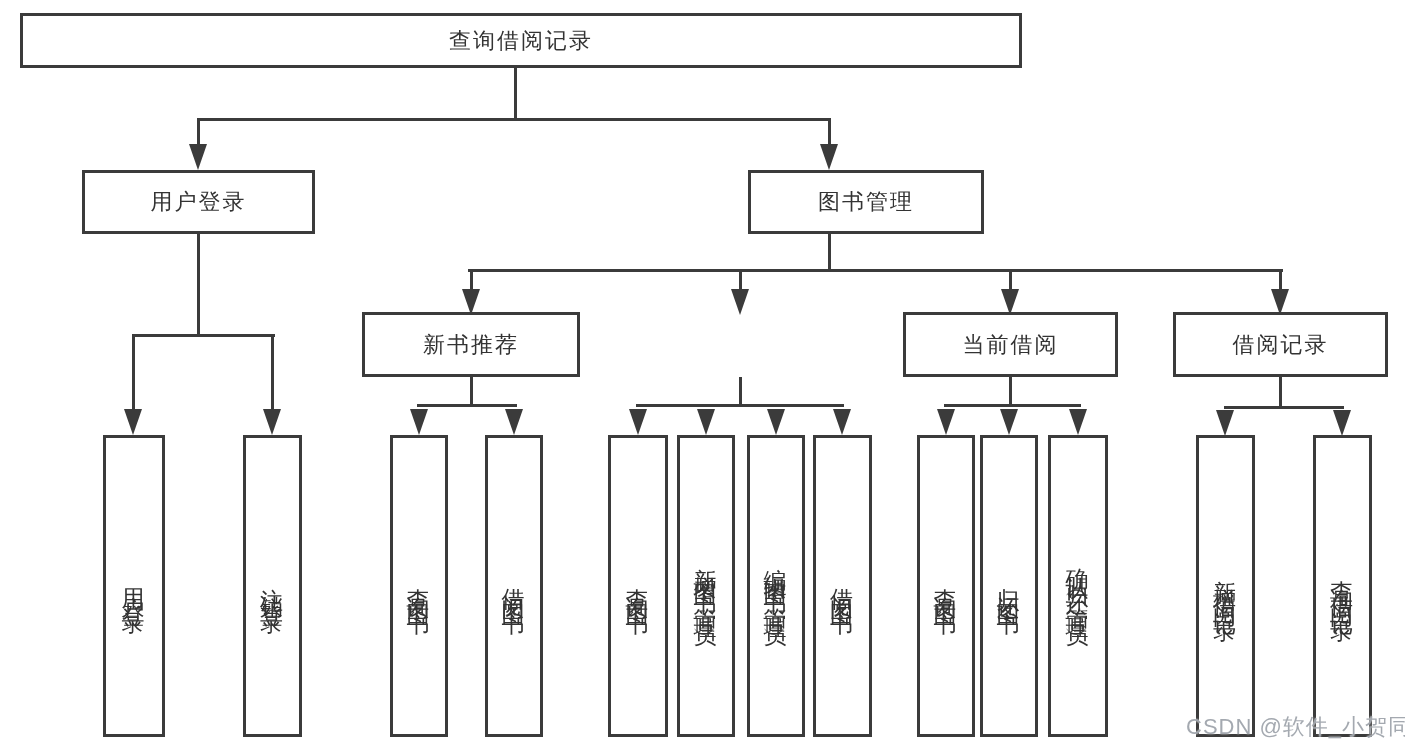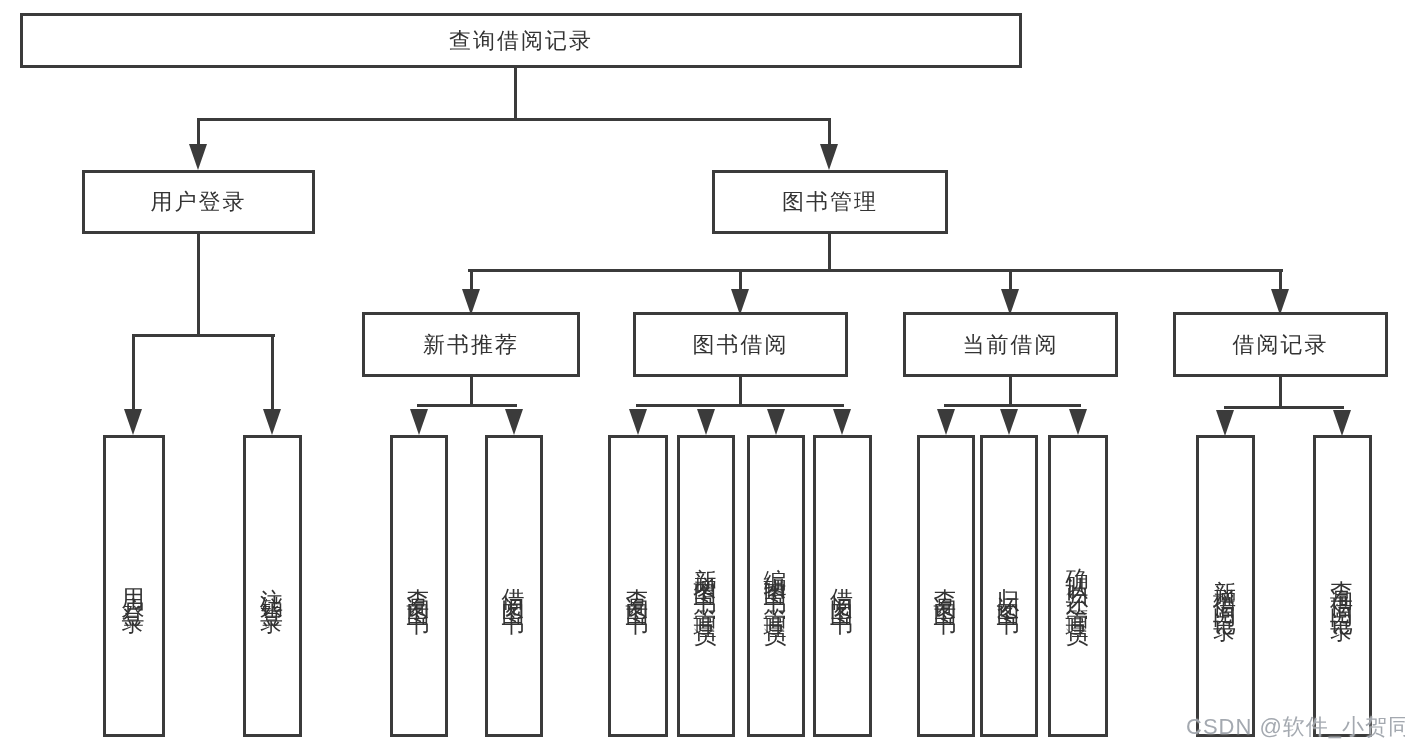--- a/index.html
+++ b/index.html
@@ -61,21 +61,21 @@
   <div class="vl" style="left:514px;top:68px;width:3px;height:53px;"></div>
   <div class="hl" style="left:197px;top:118px;width:634px;height:3px;"></div>
   <div class="vl" style="left:197px;top:121px;width:3px;height:25px;"></div>
   <div class="ar" style="left:189px;top:144px;"></div>
   <div class="vl" style="left:828px;top:121px;width:3px;height:25px;"></div>
   <div class="ar" style="left:820px;top:144px;"></div>
 
   <div class="box" style="left:82px;top:170px;width:233px;height:64px;">
     <span class="lbl">用户登录</span>
   </div>
-  <div class="box" style="left:712px;top:170px;width:236px;height:64px;">
+  <div class="box" style="left:748px;top:170px;width:236px;height:64px;">
     <span class="lbl">图书管理</span>
   </div>
 
   <div class="vl" style="left:197px;top:234px;width:3px;height:103px;"></div>
   <div class="hl" style="left:132px;top:334px;width:143px;height:3px;"></div>
   <div class="vl" style="left:132px;top:337px;width:3px;height:72px;"></div>
   <div class="ar" style="left:124px;top:409px;"></div>
   <div class="vl" style="left:271px;top:337px;width:3px;height:72px;"></div>
   <div class="ar" style="left:263px;top:409px;"></div>
 
@@ -85,23 +85,20 @@
   <div class="ar" style="left:462px;top:289px;"></div>
   <div class="vl" style="left:739px;top:272px;width:3px;height:18px;"></div>
   <div class="ar" style="left:731px;top:289px;"></div>
   <div class="vl" style="left:1009px;top:272px;width:3px;height:18px;"></div>
   <div class="ar" style="left:1001px;top:289px;"></div>
   <div class="vl" style="left:1279px;top:272px;width:3px;height:18px;"></div>
   <div class="ar" style="left:1271px;top:289px;"></div>
 
   <div class="box" style="left:362px;top:312px;width:218px;height:65px;">
     <span class="lbl">新书推荐</span>
-  </div>
-  <div class="box" style="left:633px;top:312px;width:215px;height:65px;">
-    <span class="lbl">图书借阅</span>
   </div>
   <div class="box" style="left:903px;top:312px;width:215px;height:65px;text-align:center;">
     <span class="lbl">当前借阅</span>
   </div>
   <div class="box" style="left:1173px;top:312px;width:215px;height:65px;">
     <span class="lbl">借阅记录</span>
   </div>
 
   <div class="vl" style="left:470px;top:377px;width:3px;height:30px;"></div>
   <div class="hl" style="left:417px;top:404px;width:100px;height:3px;"></div>

